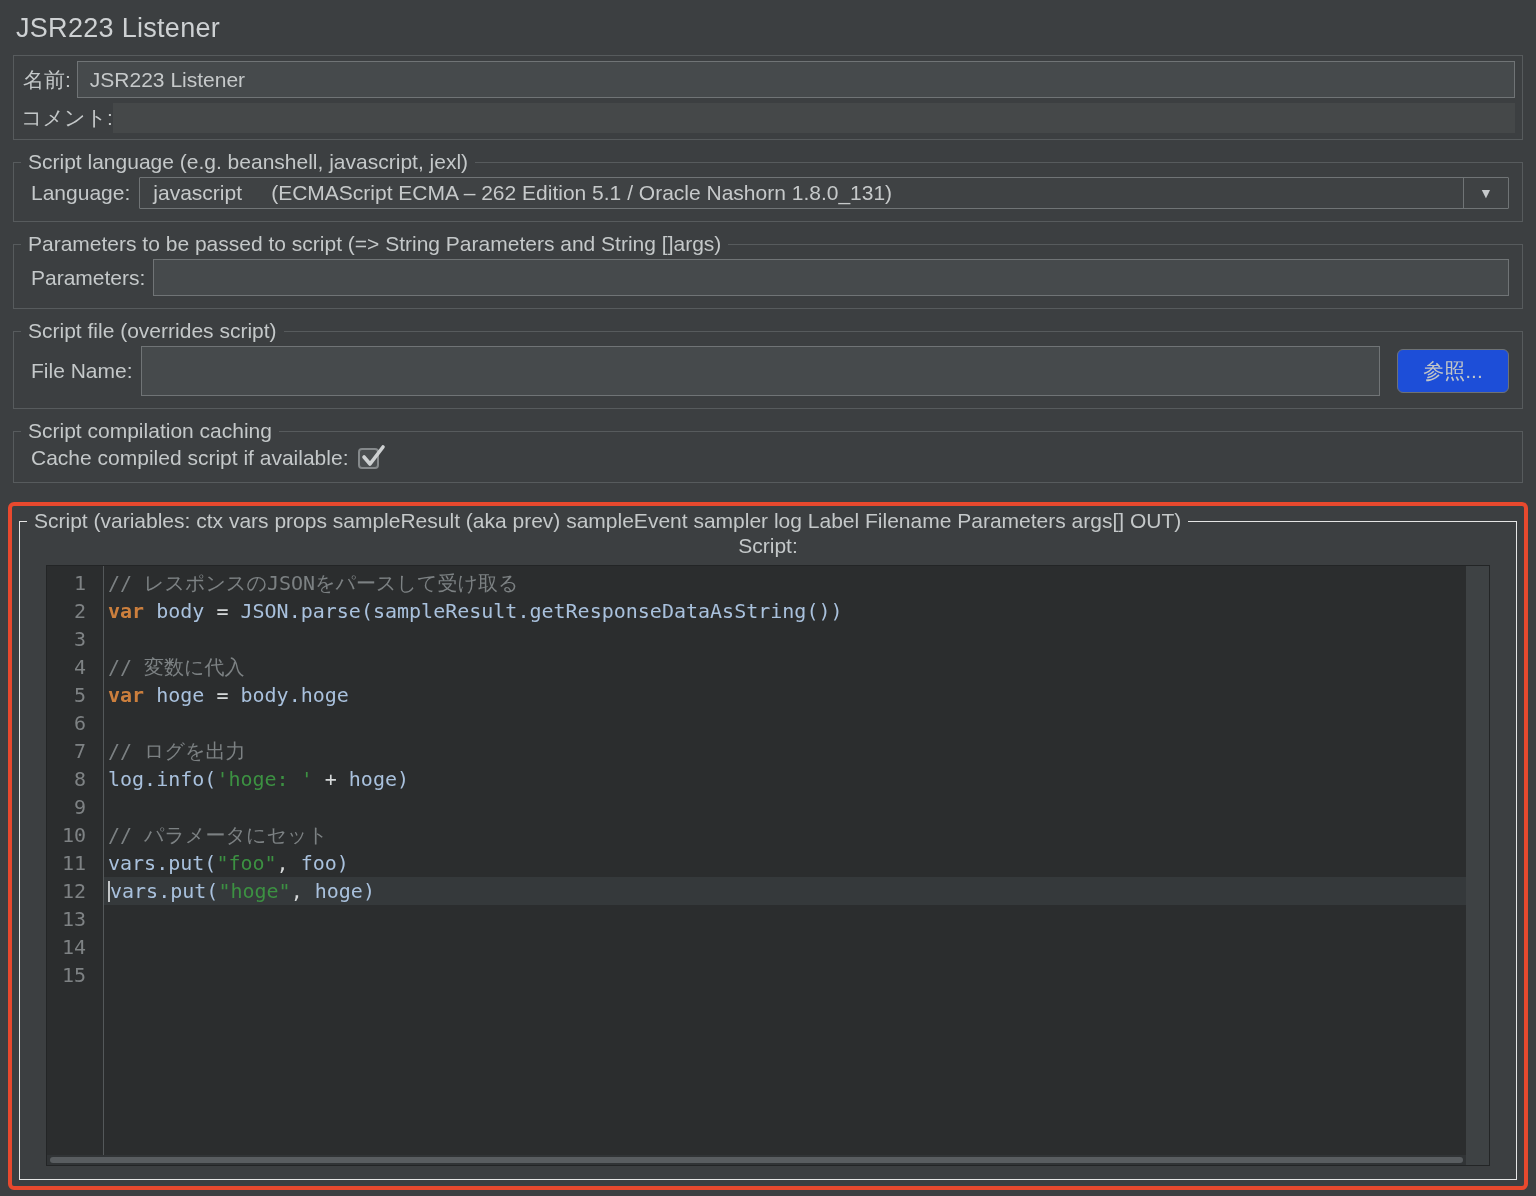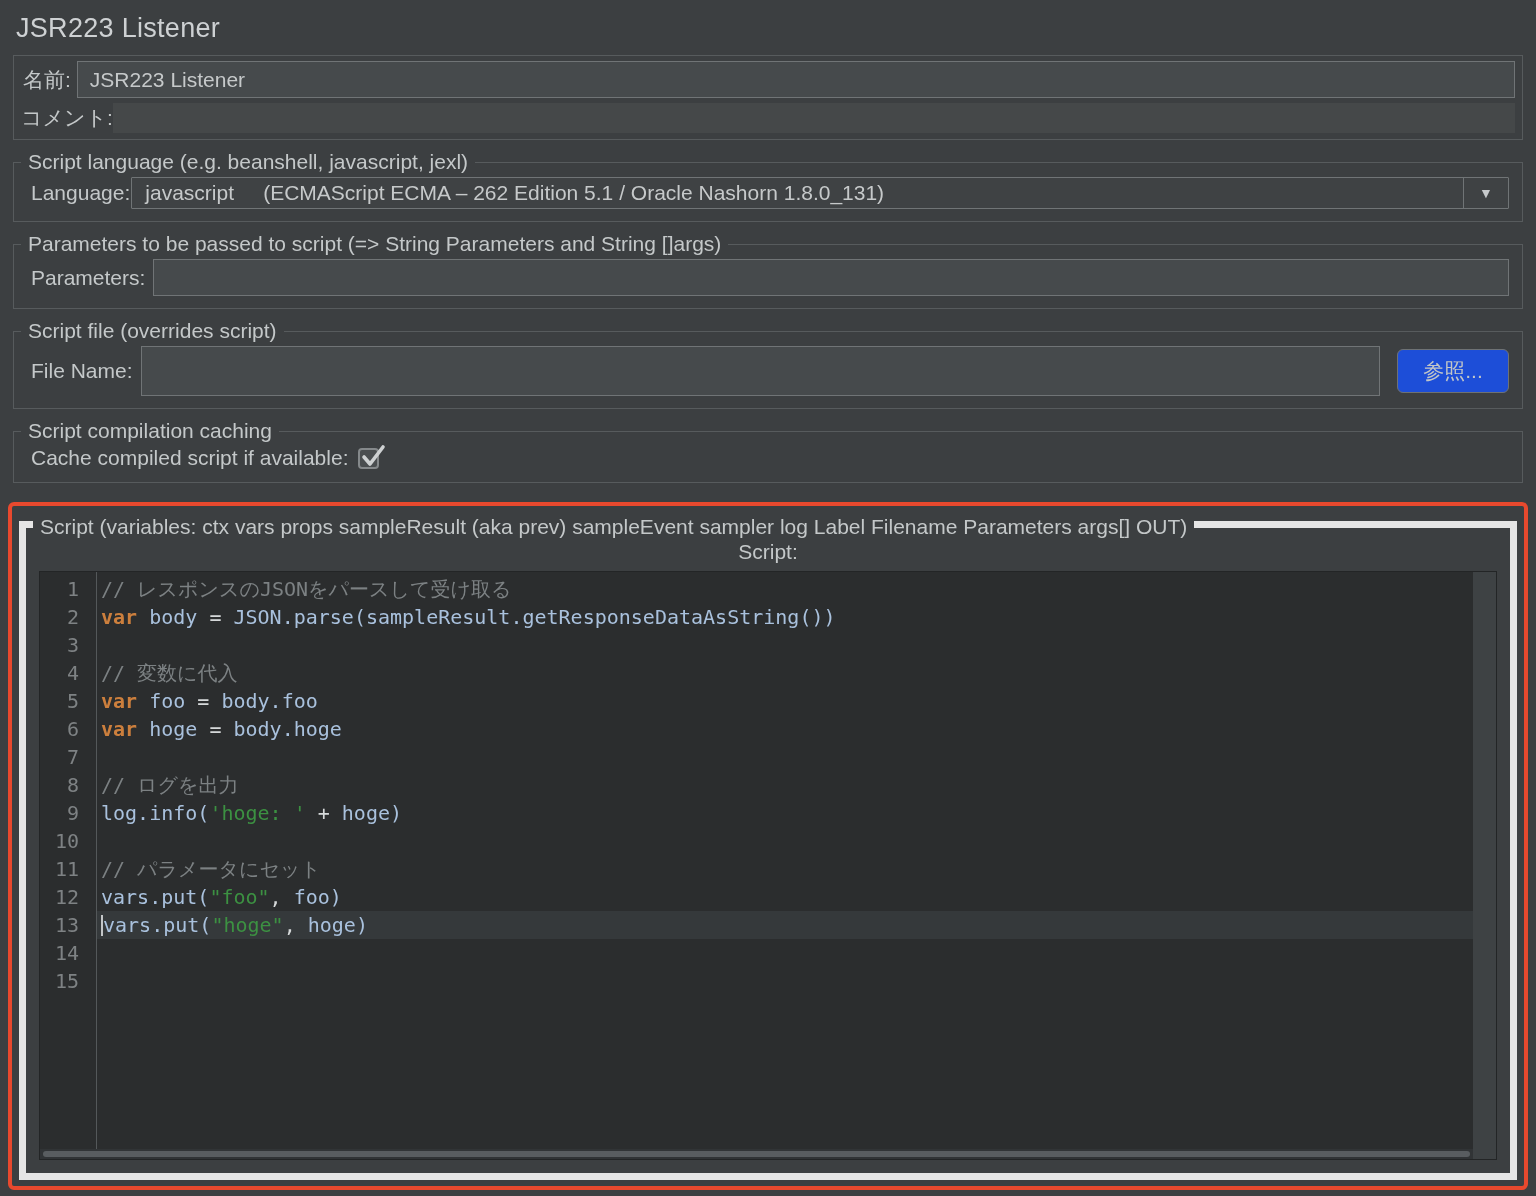--- a/index.html
+++ b/index.html
@@ -23,21 +23,21 @@
        color:#c6c9ca;font-size:21px;padding:0 12px;font-family:inherit;outline:none;}
   .row-comment{margin-top:5px;}
   input.flat-field{flex:1;height:30px;background:#454849;border:none;color:#c6c9ca;
        font-size:20px;padding:0 8px;font-family:inherit;outline:none;}
 
   .group{margin:22px 13px 0;border:1px solid #575b5d;position:relative;
        padding:14px 13px 12px 17px;}
   .group-title{position:absolute;top:-13px;left:7px;background:var(--panel);
        padding:0 7px;font-size:21px;color:#c4c8c9;white-space:nowrap;}
 
-  .language-row .lbl{margin-right:1px;}
+  .language-row .lbl{margin-right:9px;}
   .combo{flex:1;height:32px;border:1px solid #707476;border-radius:1px;background:#3f4244;
        display:flex;overflow:hidden;cursor:default;}
   .combo-text{flex:1;display:flex;align-items:center;padding:0 13px;font-size:21px;white-space:pre;}
   .combo-arrow{width:45px;border-left:1px solid #707476;display:flex;align-items:center;
        justify-content:center;font-size:14px;color:#c6c9cb;}
 
   .params-row .lbl{margin-right:8px;}
   input.params-field{height:37px;}
 
   .file-row .lbl{margin-right:8px;}
@@ -46,22 +46,22 @@
        background:#1d4ed8;color:#c2c6c7;font-size:21px;font-family:inherit;cursor:default;
        display:flex;align-items:center;justify-content:center;flex:none;}
 
   .caching-row{font-size:21px;}
   .checkbox{width:21px;height:21px;border:2px solid #85898b;border-radius:4px;background:#4a4e50;
        margin-left:10px;position:relative;flex:none;}
   .checkbox svg{position:absolute;left:1px;top:-7px;overflow:visible;}
 
   .script-highlight{flex:1;margin:19px 8px 6px;border:4px solid var(--highlight);border-radius:6px;
        padding:6px 5px 5px;display:flex;flex-direction:column;min-height:0;}
-  .script-group{flex:1;margin:9px 2px 1px;border:7px solid #e5e5e5;position:relative;
-       display:flex;flex-direction:column;padding:12px 13px 13px;min-height:0;}
+  .script-group{flex:1;margin:9px 2px 1px;border:1px solid #e5e5e5;position:relative;
+       display:flex;flex-direction:column;padding:12px 26px 13px;min-height:0;}
   .script-label{text-align:center;font-size:21px;color:#c4c8c9;margin:0 0 7px;}
 
   .editor{flex:1;background:var(--editor-bg);border:1px solid #232526;display:flex;
        position:relative;font-family:"DejaVu Sans Mono","Liberation Mono",monospace;
        font-size:20px;line-height:28px;min-height:0;}
   .gutter{width:57px;flex:none;padding:3px 17px 0 0;text-align:right;color:var(--gutter-text);
        border-right:1px solid #54585a;}
   .codearea{flex:1;padding-top:3px;overflow:hidden;}
   .code-line{height:28px;white-space:pre;padding-left:4px;color:var(--tok-p);}
   .code-line.current{background:var(--current-line);}
@@ -153,21 +153,20 @@
             <div>12</div>
             <div>13</div>
             <div>14</div>
             <div>15</div>
           </div>
         <div class="codearea">
             <div class="code-line"><span class="tok-c">// レスポンスのJSONをパースして受け取る</span></div>
             <div class="code-line"><span class="tok-k">var</span><span class="tok-p"> body </span><span class="tok-o">= </span><span class="tok-p">JSON.parse(sampleResult.getResponseDataAsString())</span></div>
             <div class="code-line"></div>
             <div class="code-line"><span class="tok-c">// 変数に代入</span></div>
-            <div class="code-line"><span class="tok-k">var</span><span class="tok-p"> foo </span><span class="tok-o">= </span><span class="tok-p">body.foo</span></div>
             <div class="code-line"><span class="tok-k">var</span><span class="tok-p"> hoge </span><span class="tok-o">= </span><span class="tok-p">body.hoge</span></div>
             <div class="code-line"></div>
             <div class="code-line"><span class="tok-c">// ログを出力</span></div>
             <div class="code-line"><span class="tok-p">log.info(</span><span class="tok-s">'hoge: '</span><span class="tok-o"> + </span><span class="tok-p">hoge)</span></div>
             <div class="code-line"></div>
             <div class="code-line"><span class="tok-c">// パラメータにセット</span></div>
             <div class="code-line"><span class="tok-p">vars.put(</span><span class="tok-s">"foo"</span><span class="tok-o">, </span><span class="tok-p">foo)</span></div>
             <div class="code-line current"><span class="caret"></span><span class="tok-p">vars.put(</span><span class="tok-s">"hoge"</span><span class="tok-o">, </span><span class="tok-p">hoge)</span></div>
             <div class="code-line"></div>
           </div>

